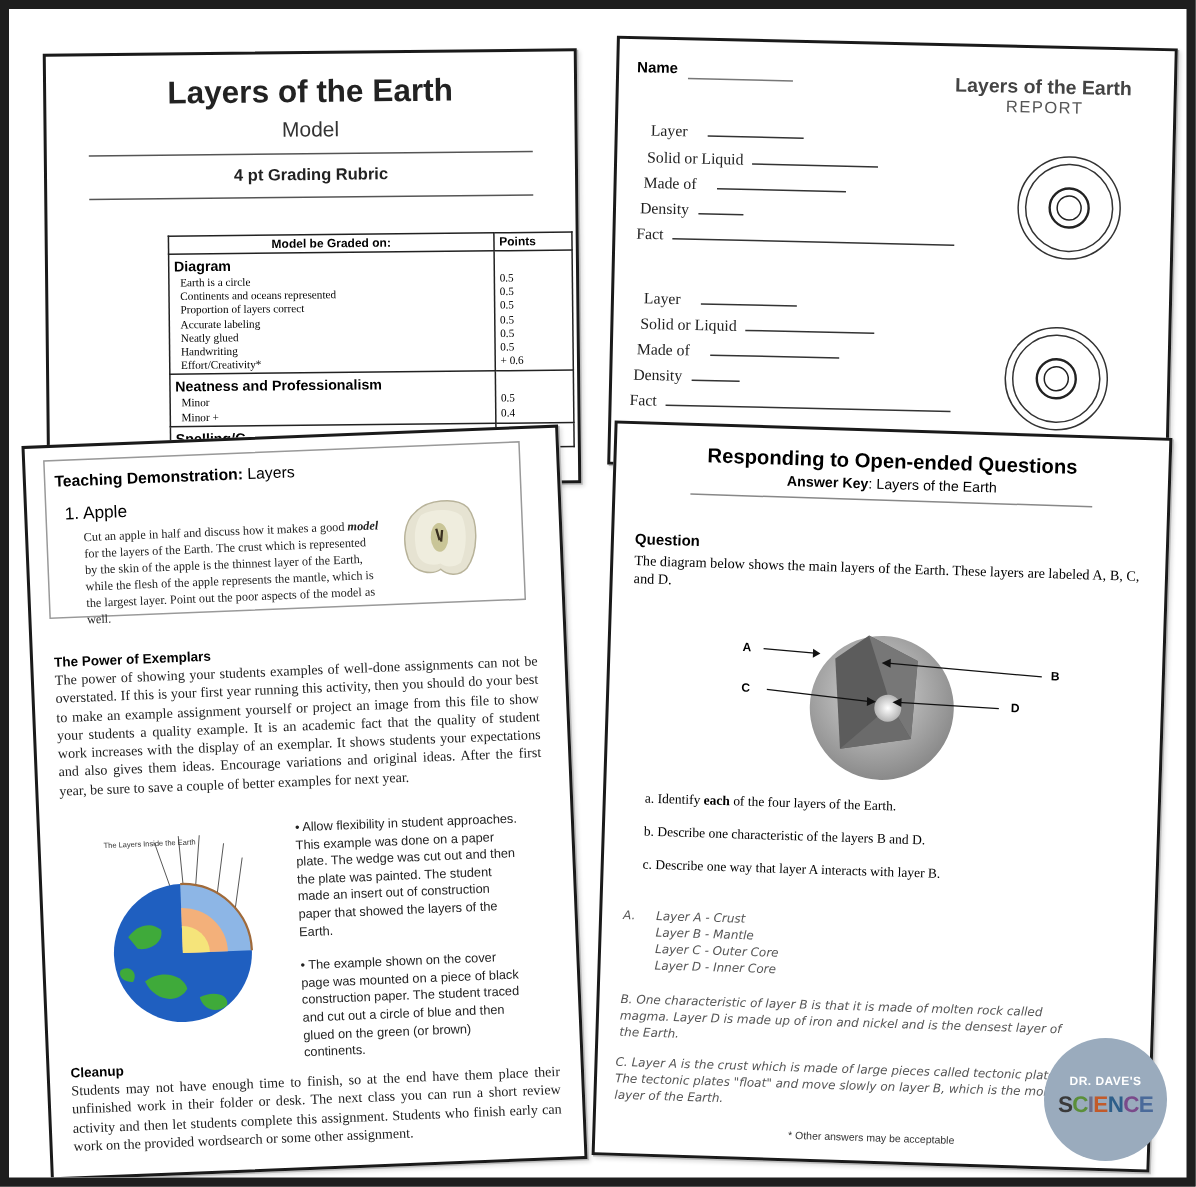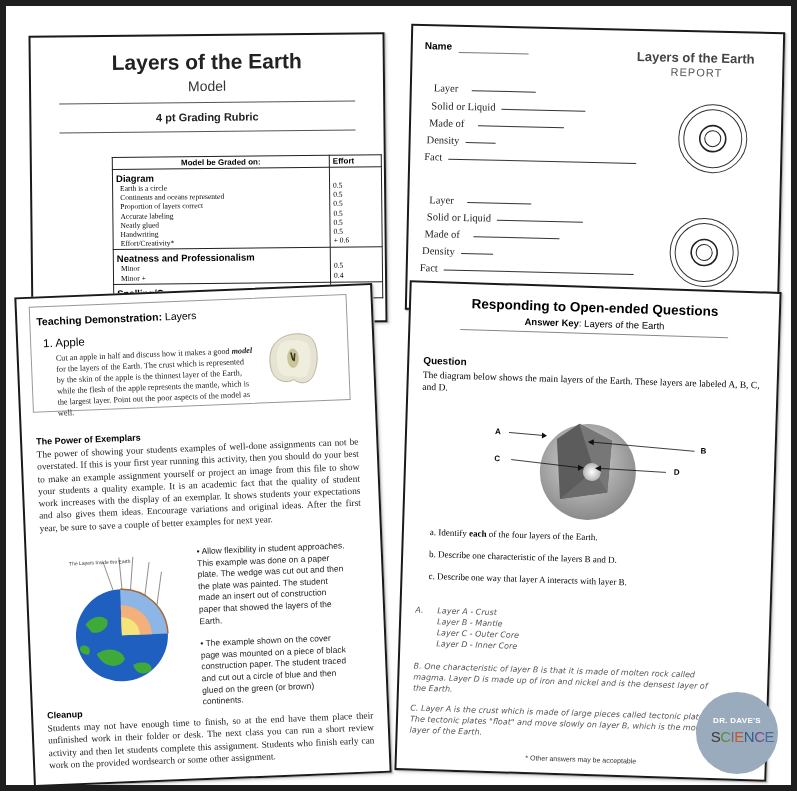--- a/index.html
+++ b/index.html
@@ -57,39 +57,39 @@
   #p4 .q-h { position: absolute; left: 14px; top: 72px; font-size: 10px; font-weight: bold; }
   #p4 .q-p { position: absolute; left: 14px; top: 86px; width: 340px; font-size: 9.5px; line-height: 12px; }
   #p4 .diagram { position: absolute; left: 60px; top: 132px; width: 260px; height: 100px; }
   #p4 .qs { position: absolute; left: 26px; font-size: 9px; }
   #p4 .ans { position: absolute; font-size: 8px; color: #555; line-height: 11px; }
   #p4 .note { position: absolute; left: 0; right: 0; top: 468px; text-align: center; font-size: 7px; color: #333; }
 
   
   .logo { position: absolute; left: 690px; top: 686px; width: 82px; height: 82px; border-radius: 50%; background: #9aabbd; z-index: 10; }
   .logo .l1 { position: absolute; top: 24px; width: 100%; text-align: center; font-size: 8px; font-weight: bold; color: #fff; letter-spacing: 0.3px; }
-  .logo .l2 { position: absolute; top: 36px; left: 4px; right: 4px; text-align: right; font-size: 15px; font-weight: 400; letter-spacing: -0.5px; }
+  .logo .l2 { position: absolute; top: 36px; left: 4px; right: 4px; text-align: center; font-size: 15px; font-weight: 700; letter-spacing: -0.5px; }
   .logo .l2 span { display: inline-block; }
 </style>
 </head>
 <body>
 
 <div class="frame">
 
   <div class="page sans" id="p1">
     <div class="title">Layers of the Earth</div>
     <div class="subtitle">Model</div>
     <div class="hr"></div>
     <div class="rubric-title">4 pt Grading Rubric</div>
     <div class="hr"></div>
     <table>
       <tbody>
           <tr>
         <th>Model be Graded on:</th>
-        <th class="pts">Effort</th>
+        <th class="pts">Points</th>
       </tr>
       <tr>
         <td>
           <span class="sect">Diagram</span>
           <span class="item">Earth is a circle</span>
           <span class="item">Continents and oceans represented</span>
           <span class="item">Proportion of layers correct</span>
           <span class="item">Accurate labeling</span>
           <span class="item">Neatly glued</span>
           <span class="item">Handwriting</span>

